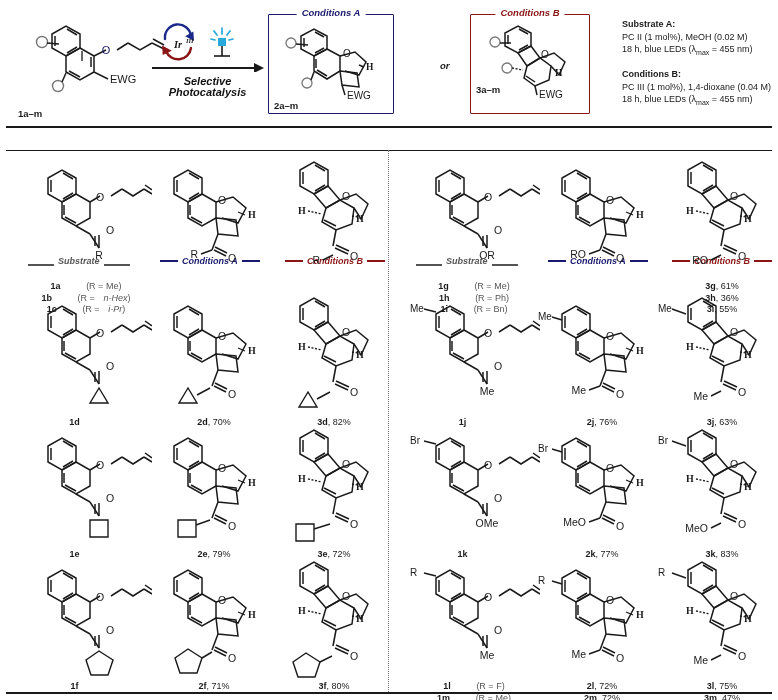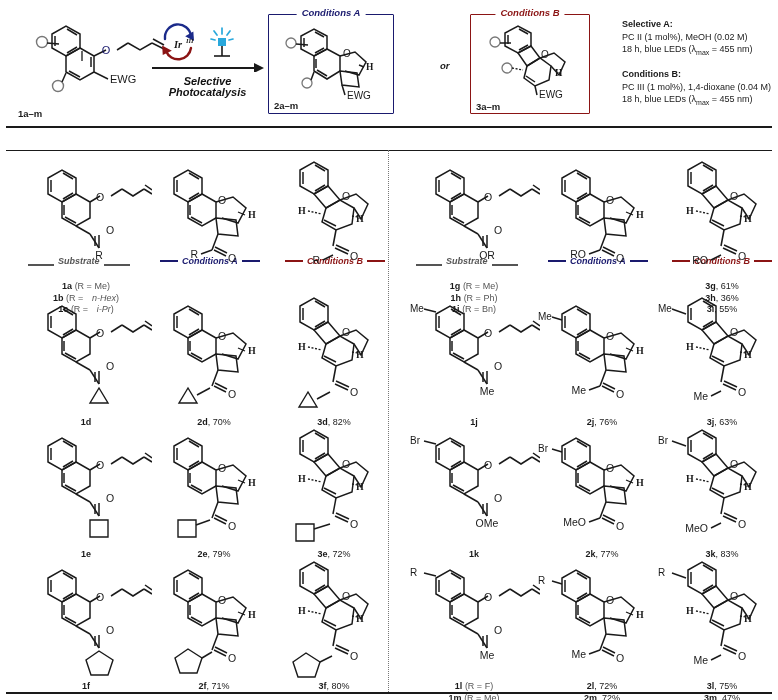--- a/index.html
+++ b/index.html
@@ -48,21 +48,21 @@
   .c-a{color:#1a1a6e;}
   .c-b{color:#8b1414;}
 
   
   .divider{position:absolute;left:388px;top:150px;width:0;height:542px;
     border-left:1.4px dotted #777;}
   .cell{position:absolute;text-align:center;}
   .cell svg{display:block;margin:0 auto;}
   .caption{font-size:9px;line-height:11.5px;margin-top:1px;color:#1a1a1a;}
   .caption b{font-weight:bold;}
-  .caption .rgrp{color:#555;}
+  .caption .rgrp{color:#555;padding-left:23px;}
   .caption i{font-style:italic;margin-left:6px;}
 </style>
 </head>
 <body>
 
 <div class="fig">
 
   <div class="header">
 
     <div class="hdr-struct" style="left:18px;top:14px;">
@@ -178,25 +178,25 @@
         </g>
         <text x="68" y="38" font-size="10" font-family="Liberation Sans, sans-serif" fill="#1a1a1a">O</text>
         <text x="82" y="56" font-size="9.5" font-family="Liberation Serif, serif" font-weight="bold" fill="#1a1a1a">H</text>
         <circle cx="34" cy="48" r="5" fill="#fff" stroke="#777" stroke-width="1.3"></circle>
         <path d="M39 48 L50 50" stroke="#1a1a1a" stroke-width="1.3" stroke-dasharray="2,1.6"></path>
         <circle cx="22" cy="22" r="5" fill="#fff" stroke="#777" stroke-width="1.3"></circle>
         <path d="M27 23 L38 23" stroke="#1a1a1a" stroke-width="1.5"></path>
         <path d="M62 66 L64 75" stroke="#1a1a1a" stroke-width="1.5"></path>
         <text x="66" y="78" font-size="10" font-family="Liberation Sans, sans-serif" fill="#1a1a1a">EWG</text>
       </svg>
-      <div class="lbl" style="position:absolute;left:5px;bottom:1px;">3a–m</div>
+      <div class="lbl" style="position:absolute;left:5px;bottom:18px;">3a–m</div>
     </div>
 
     <div class="cond-text">
-      <div class="hd">Selective A:</div>
+      <div class="hd">Substrate A:</div>
       <div>PC II (1 mol%), MeOH (0.02 M)</div>
       <div><span>18 h, blue LEDs (λ</span><sub>max</sub><span> = 455 nm)</span></div>
       <span class="gap"></span>
       <div class="hd">Conditions B:</div>
       <div>PC III (1 mol%), 1,4-dioxane (0.04 M)</div>
       <div><span>18 h, blue LEDs (λ</span><sub>max</sub><span> = 455 nm)</span></div>
     </div>
   </div>
 
   <div class="rule rule-thick" style="top:126px;"></div>

